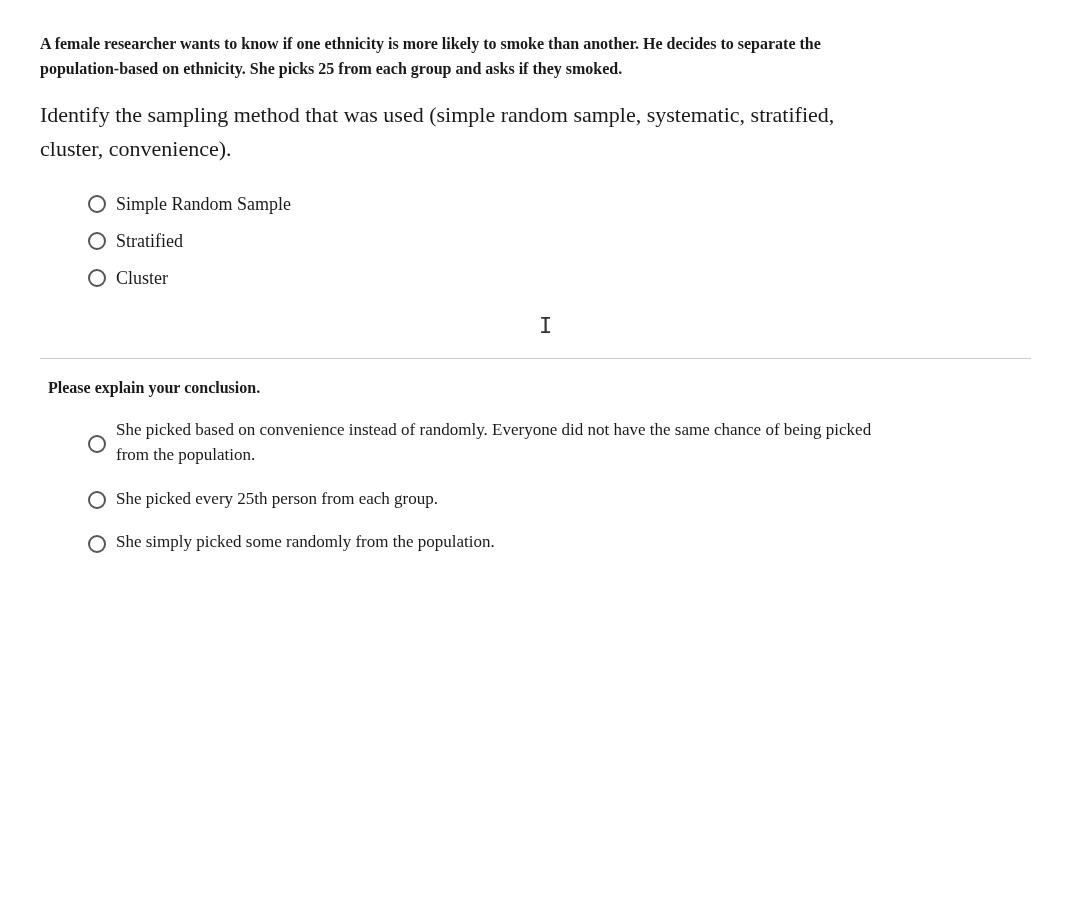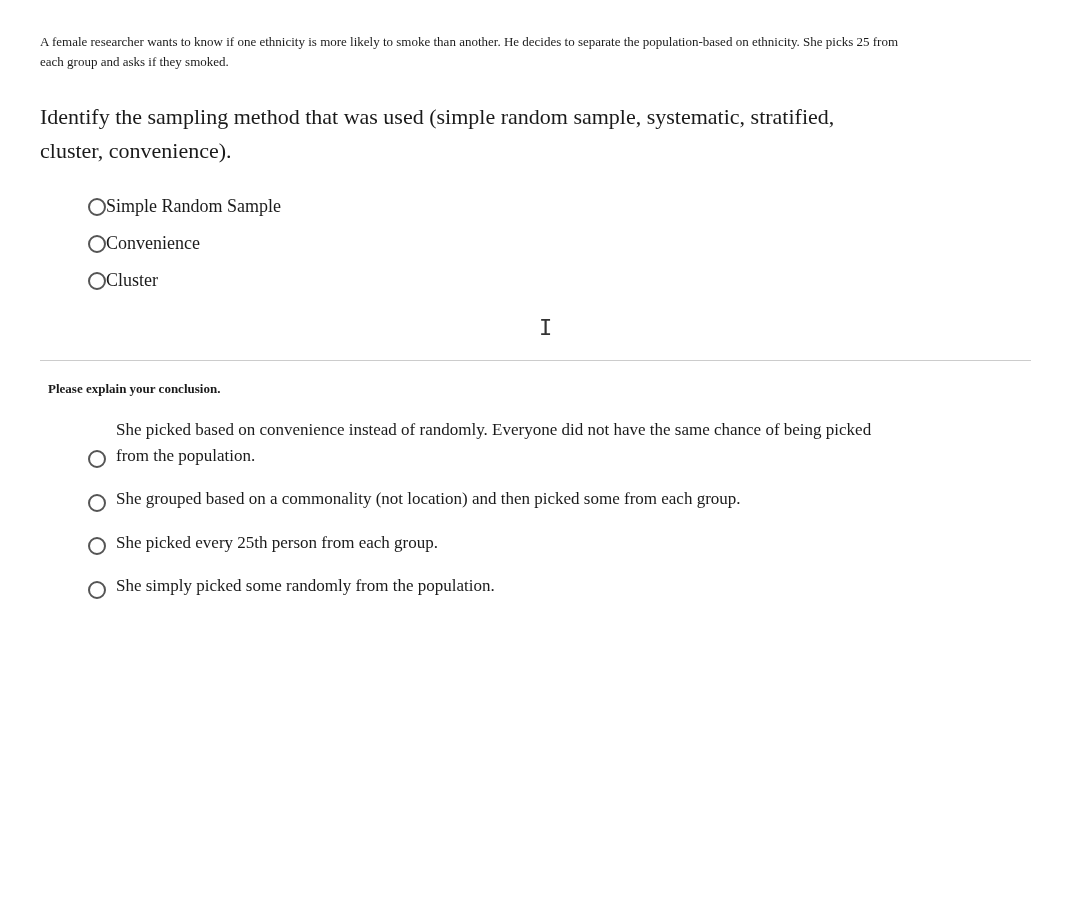--- a/index.html
+++ b/index.html
@@ -12,41 +12,43 @@
       background: #ffffff;
       font-family: 'Georgia', serif;
       font-size: 18px;
       color: #1a1a1a;
       width: 1071px;
       min-height: 901px;
       padding: 32px 40px 40px 40px;
     }
 
     .question-text {
-      font-size: 13px;
+      font-size: 16px;
       line-height: 1.55;
-      margin-bottom: 28px;
+      margin-bottom: 16px;
       max-width: 860px;
+      font-weight: bold;
     }
 
     .identify-text {
       font-size: 22px;
       line-height: 1.55;
       margin-bottom: 28px;
       max-width: 860px;
     }
 
     .options-group {
       margin-left: 48px;
       margin-bottom: 24px;
     }
 
     .option-item {
       display: flex;
       align-items: center;
+      gap: 10px;
       margin-bottom: 16px;
       font-size: 18px;
       cursor: pointer;
     }
 
     .radio-circle {
       width: 18px;
       height: 18px;
       border-radius: 50%;
       border: 2px solid #555;
@@ -58,33 +60,33 @@
     .cursor-indicator {
       text-align: center;
       font-size: 22px;
       color: #333;
       margin: 8px 0 16px 0;
       font-family: monospace;
       padding-left: 20px;
     }
 
     .please-explain {
-      font-size: 13px;
+      font-size: 16px;
       font-weight: bold;
       margin-bottom: 20px;
       padding-left: 8px;
     }
 
     .conclusion-options {
       margin-left: 48px;
     }
 
     .conclusion-item {
       display: flex;
-      align-items: flex-end;
+      align-items: center;
       gap: 10px;
       margin-bottom: 18px;
       font-size: 17px;
       line-height: 1.5;
       cursor: pointer;
       max-width: 820px;
     }
 
     .conclusion-item .radio-circle {
       margin-top: 3px;
@@ -110,21 +112,21 @@
 <div class="options-group">
 
   <label class="option-item">
     <span class="radio-circle"></span>
     <span>Simple Random Sample</span>
   </label>
 
 
   <label class="option-item">
     <span class="radio-circle"></span>
-    <span>Convenience</span>
+    <span>Stratified</span>
   </label>
 
   <label class="option-item">
     <span class="radio-circle"></span>
     <span>Cluster</span>
   </label>
 
 
 </div>
 
@@ -134,24 +136,20 @@
 
 <p class="please-explain">Please explain your conclusion.</p>
 
 <div class="conclusion-options">
 
   <label class="conclusion-item">
     <span class="radio-circle"></span>
     <span class="option-text">She picked based on convenience instead of randomly. Everyone did not have the same chance of being picked from the population.</span>
   </label>
 
-  <label class="conclusion-item">
-    <span class="radio-circle"></span>
-    <span class="option-text">She grouped based on a commonality (not location) and then picked some from each group.</span>
-  </label>
 
   <label class="conclusion-item">
     <span class="radio-circle"></span>
     <span class="option-text">She picked every 25th person from each group.</span>
   </label>
 
   <label class="conclusion-item">
     <span class="radio-circle"></span>
     <span class="option-text">She simply picked some randomly from the population.</span>
   </label>

